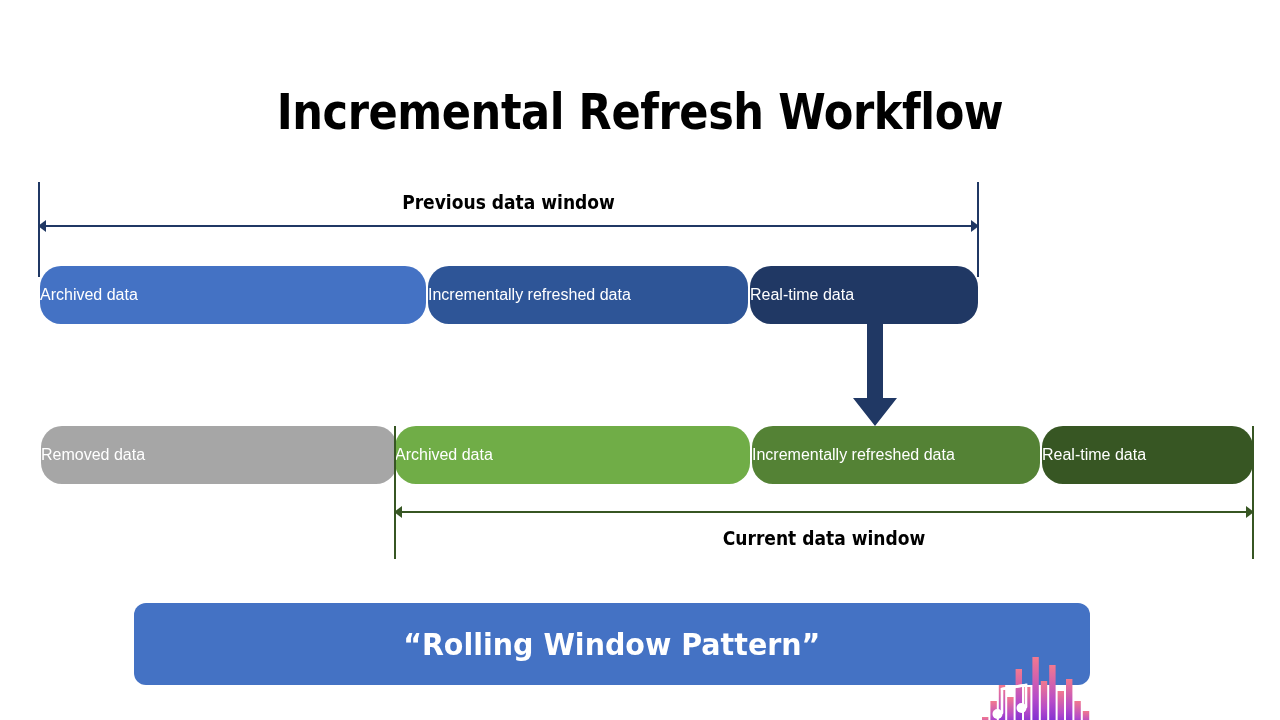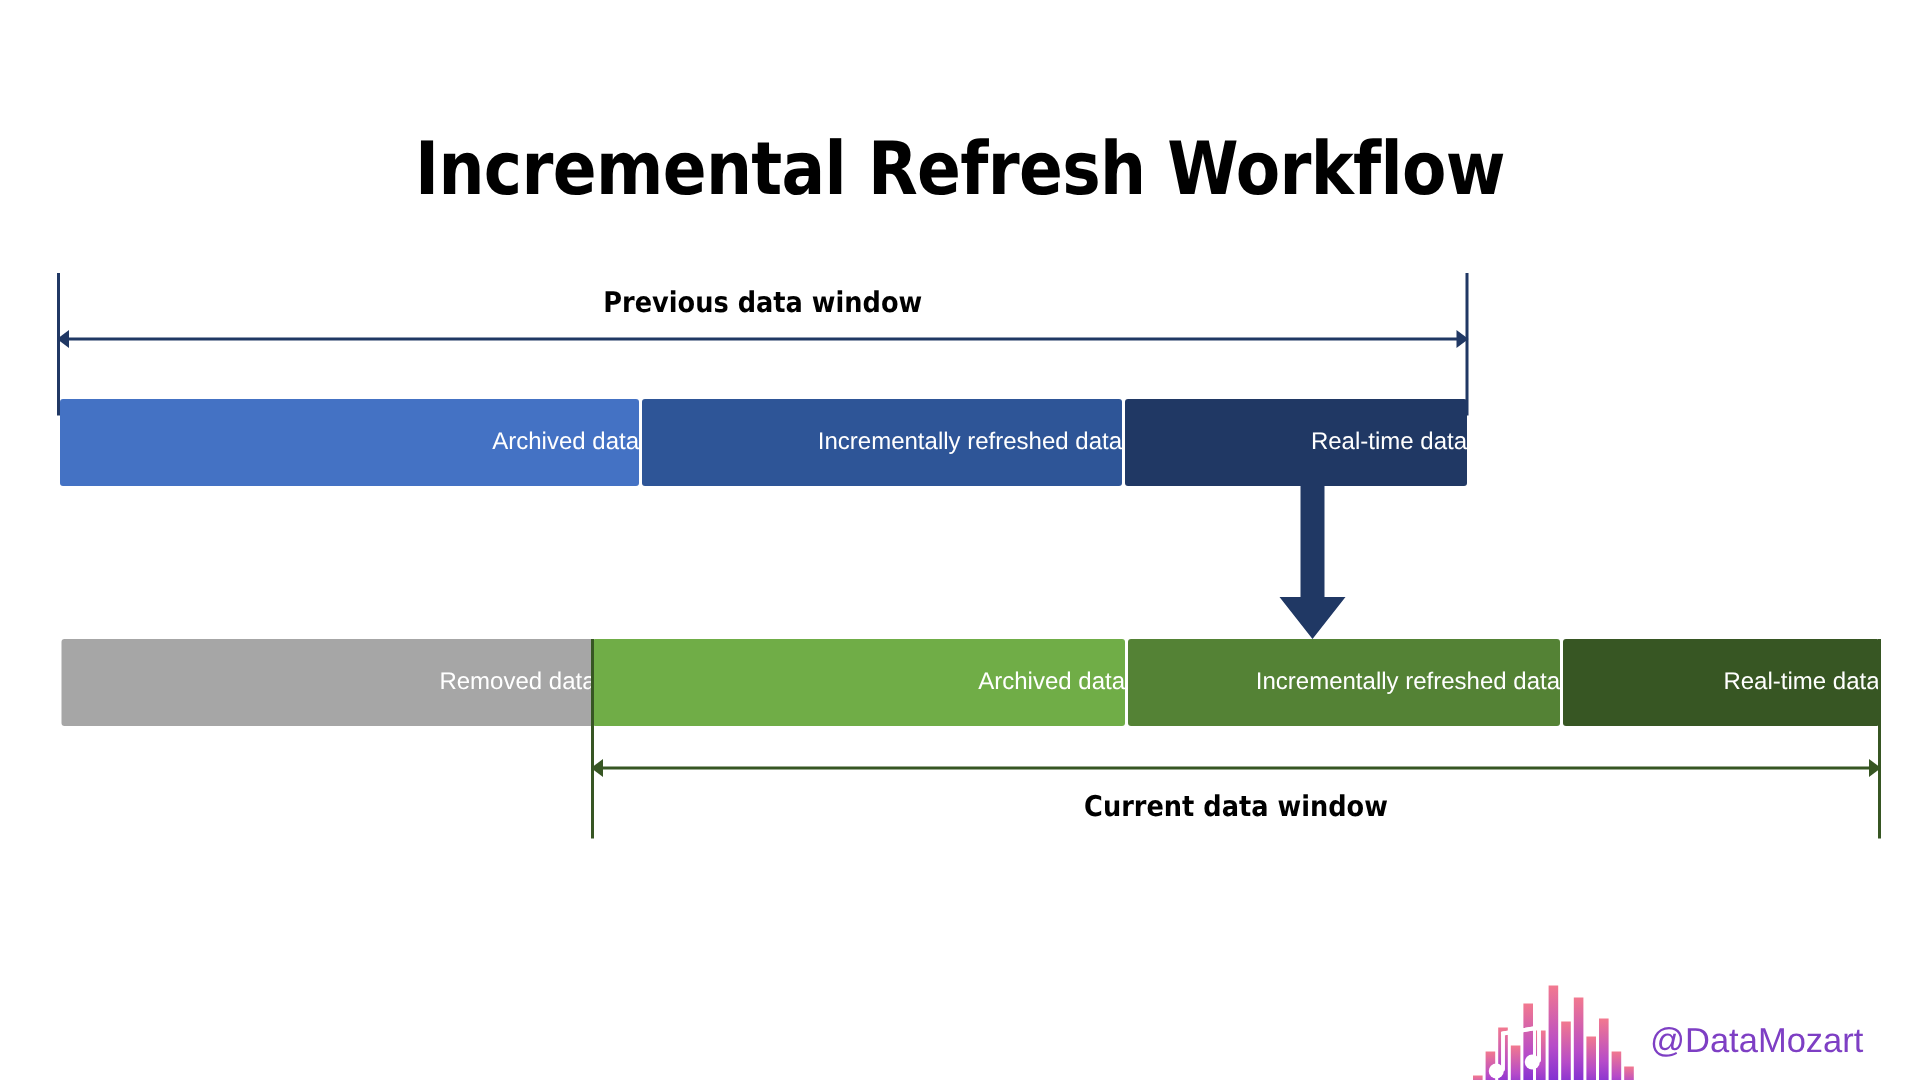--- a/index.html
+++ b/index.html
@@ -35,24 +35,24 @@
     letter-spacing: -0.5px;
     color: #000000;
     transform: scaleX(0.88);
     white-space: nowrap;
   }
 
   
   .band-box {
     position: absolute;
     height: 58px;
-    border-radius: 2px;
+    border-radius: 21px;
     display: flex;
     align-items: center;
-    justify-content: flex-end;
+    justify-content: flex-start;
     color: #ffffff;
     font-size: 16px;
     font-family: "Liberation Sans", sans-serif;
     white-space: nowrap;
     box-sizing: border-box;
   }
 
   
   .window-label {
     position: absolute;
@@ -205,20 +205,23 @@
 
     <div class="dim-arrow" style="left:394px; top:478px; width:860px;">
       <div class="shaft" style="background:#375623;"></div>
       <div class="head left" style="border-right:8px solid #375623;"></div>
       <div class="head right" style="border-left:8px solid #375623;"></div>
     </div>
 
     <div class="window-label" style="left:394px; top:499px; width:860px;">Current data window</div>
   </div>
 
+  <div id="callout-box">
+    <span id="callout-text">“Rolling Window Pattern”</span>
+  </div>
 
   <div id="brand">
     <svg id="brand-logo" viewBox="0 0 112 76" aria-hidden="true">
       <defs>
         <linearGradient id="barGrad" x1="0" y1="0" x2="0" y2="1">
           <stop offset="0%" stop-color="#f2798f"></stop>
           <stop offset="55%" stop-color="#b64bc9"></stop>
           <stop offset="100%" stop-color="#6a23d6"></stop>
         </linearGradient>
       </defs>
@@ -237,16 +240,15 @@
         <rect x="94.4" y="46" width="6.4" height="30"></rect>
         <rect x="102.8" y="56" width="6.4" height="20"></rect>
       </g>
       <g stroke="#ffffff" stroke-width="2.6" fill="none" stroke-linecap="round">
         <path d="M22,58 L22,34 L46,30 L46,52"></path>
         <path d="M22,34 L46,30"></path>
       </g>
       <circle cx="17.5" cy="59" r="5" fill="#ffffff"></circle>
       <circle cx="41.5" cy="53" r="5" fill="#ffffff"></circle>
     </svg>
-    <span id="brand-handle">@DataMozart</span>
   </div>
 
 </div>
 
 </body></html>

